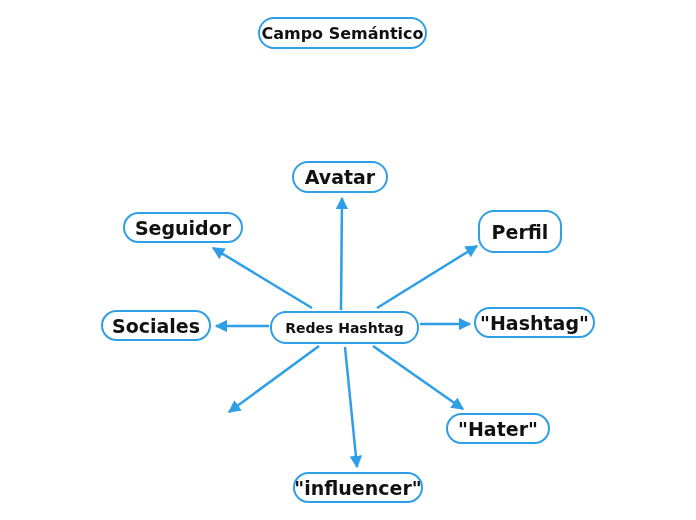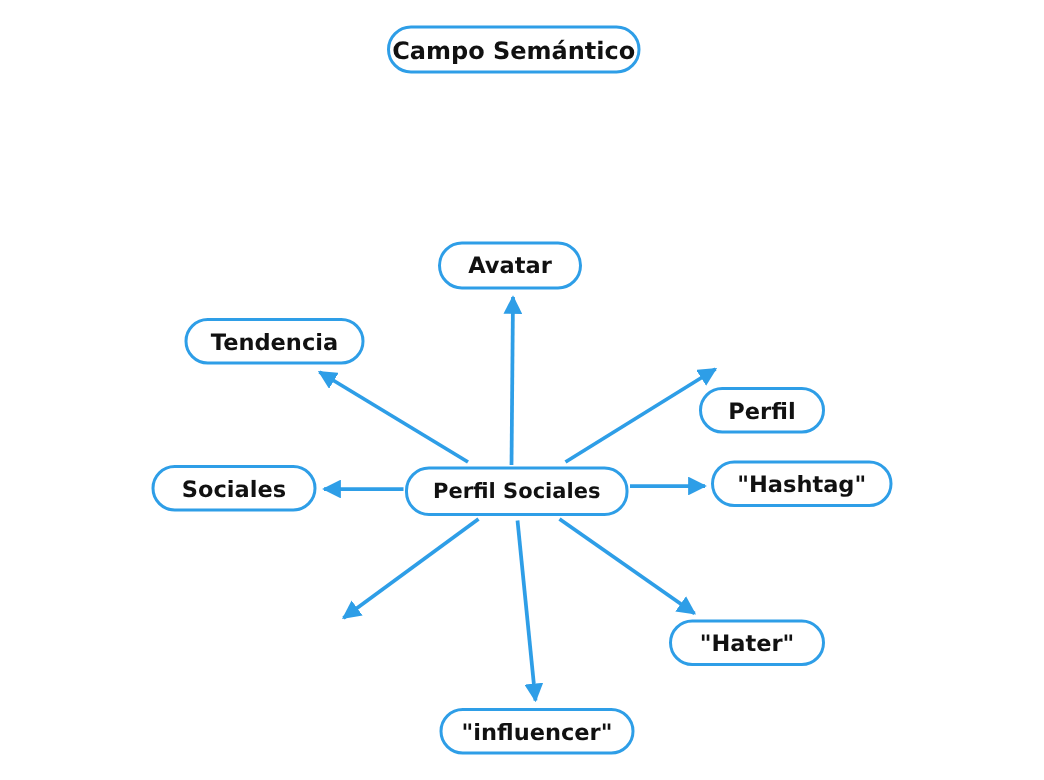--- a/index.html
+++ b/index.html
@@ -29,29 +29,29 @@
   }
   .arrowhead{fill:var(--accent);}
   .node{
     position:absolute;
     display:flex;
     align-items:center;
     justify-content:center;
     background:var(--bg);
     border:2px solid var(--accent);
     border-radius:16px;
-    font-size:15px;
+    font-size:19px;
     font-weight:bold;
     color:var(--text);
     white-space:nowrap;
     cursor:default;
   }
   .node-campo      {left:258px;top:17px; width:169px;height:32px;font-size:16px;}
   .node-avatar     {left:292px;top:161px;width:96px; height:32px;}
-  .node-perfil     {left:466px;top:210px;width:84px; height:31px;margin-top:48px;}
+  .node-perfil     {left:478px;top:210px;width:84px; height:43px;}
   .node-tendencia  {left:123px;top:212px;width:120px;height:31px;}
   .node-seguidor   {left:101px;top:310px;width:110px;height:31px;}
   .node-redes      {left:270px;top:311px;width:149px;height:33px;font-size:14px;}
   .node-hashtag    {left:474px;top:307px;width:121px;height:31px;}
   .node-suscriptor {left:142px;top:417px;width:120px;height:31px;}
   .node-hater      {left:446px;top:413px;width:104px;height:31px;}
   .node-influencer {left:293px;top:472px;width:130px;height:31px;}
 </style>
 </head>
 <body>
@@ -70,20 +70,20 @@
     <line class="edge" x1="269" y1="326" x2="216" y2="326" marker-end="url(#arrow)"></line>
     <line class="edge" x1="420" y1="324" x2="470" y2="324" marker-end="url(#arrow)"></line>
     <line class="edge" x1="319" y1="346" x2="229" y2="412" marker-end="url(#arrow)"></line>
     <line class="edge" x1="345" y1="347" x2="357" y2="467" marker-end="url(#arrow)"></line>
     <line class="edge" x1="373" y1="346" x2="463" y2="409" marker-end="url(#arrow)"></line>
   </svg>
 
   <div class="node node-campo">Campo Semántico</div>
   <div class="node node-avatar">Avatar</div>
   <div class="node node-perfil">Perfil</div>
-  <div class="node node-tendencia">Tendencia</div>
+  <div class="node node-tendencia">Seguidor</div>
   <div class="node node-seguidor">Sociales</div>
-  <div class="node node-redes">Perfil Sociales</div>
+  <div class="node node-redes">Redes Hashtag</div>
   <div class="node node-hashtag">"Hashtag"</div>
   <div class="node node-hater">"Hater"</div>
   <div class="node node-influencer">"influencer"</div>
 
 </div>
 
 </body></html>

